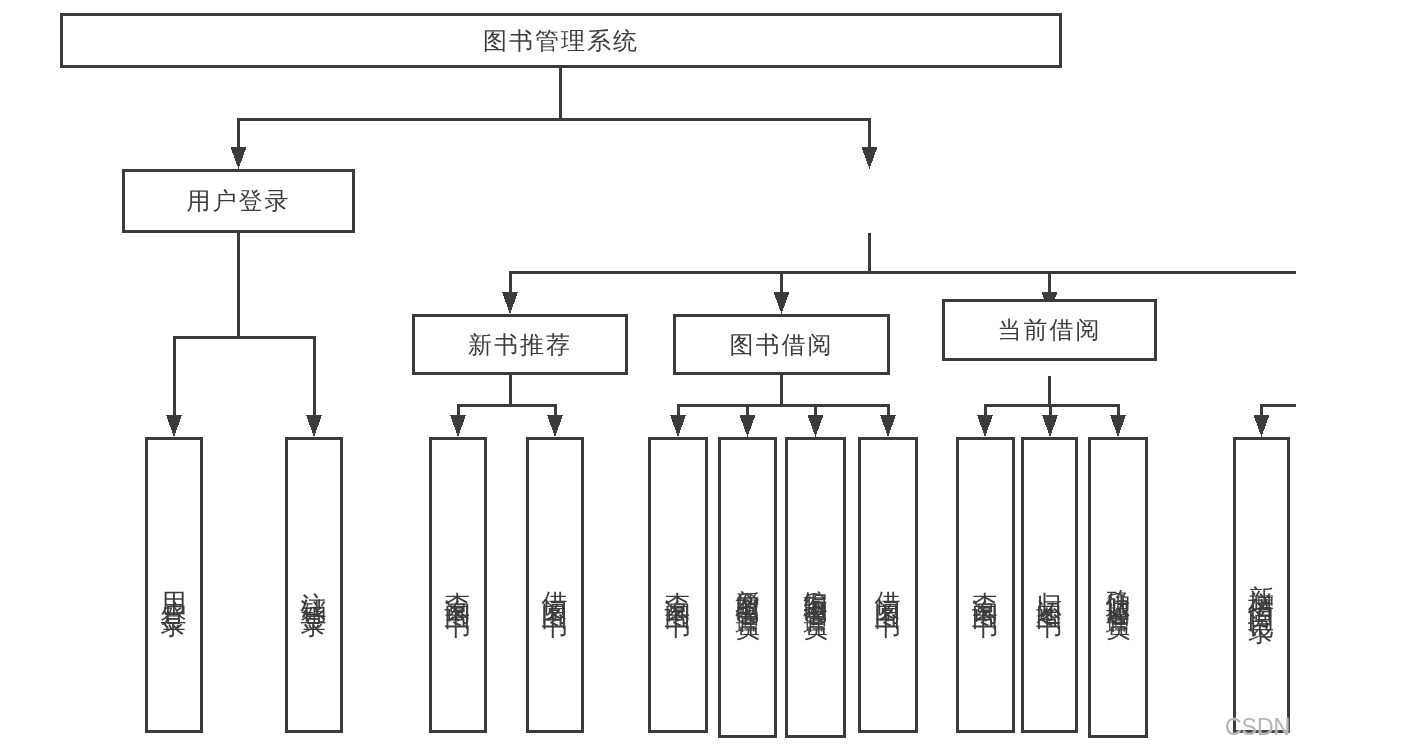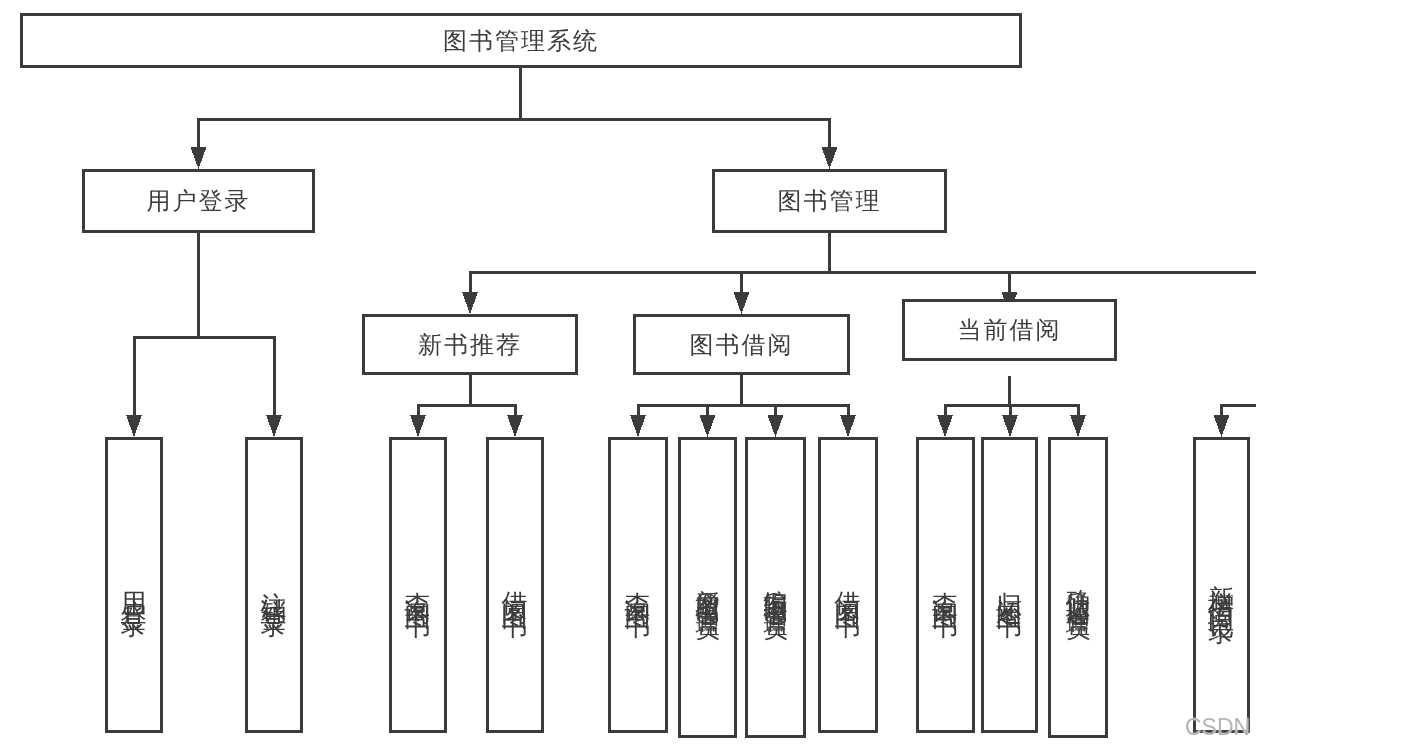--- a/index.html
+++ b/index.html
@@ -2,20 +2,21 @@
 <html><head>
 <meta charset="utf-8">
 <style>
   html,body{margin:0;padding:0;background:#ffffff;}
   #stage{
     position:relative;
     width:1256px;height:747px;
     background:#ffffff;
     font-family:"Liberation Sans",sans-serif;
     overflow:hidden;
+    margin-left:40px;
   }
   #wires{position:absolute;left:0;top:0;z-index:0;}
   #wires line{stroke:#3b3b3b;stroke-width:3;}
   #wires polygon{fill:#3b3b3b;stroke:none;}
   .box{
     position:absolute;
     box-sizing:border-box;
     border:3px solid #3b3b3b;
     background:#ffffff;
     display:flex;align-items:center;justify-content:center;
@@ -115,25 +116,22 @@
     <polygon points="1333,415 1349,415 1341,437"></polygon>
   </svg>
 
   <div class="box h" style="left:20px;top:13px;width:1002px;height:55px;">
     <span>图书管理系统</span>
   </div>
 
   <div class="box h" style="left:82px;top:169px;width:233px;height:64px;">
     <span>用户登录</span>
   </div>
-  <div class="box h" style="left:712px;top:169px;width:235px;height:64px;">
-    <span>图书管理</span>
-  </div>
 
-  <div class="box h" style="left:362px;top:314px;width:216px;height:61px;">
+  <div class="box h" style="left:372px;top:314px;width:216px;height:61px;">
     <span>新书推荐</span>
   </div>
   <div class="box h" style="left:633px;top:314px;width:217px;height:61px;text-align:center;">
     <span>图书借阅</span>
   </div>
   <div class="box h" style="left:902px;top:299px;width:215px;height:62px;">
     <span>当前借阅</span>
   </div>
 
   <div class="box leaf" style="left:105px;top:437px;width:58px;height:296px;">

